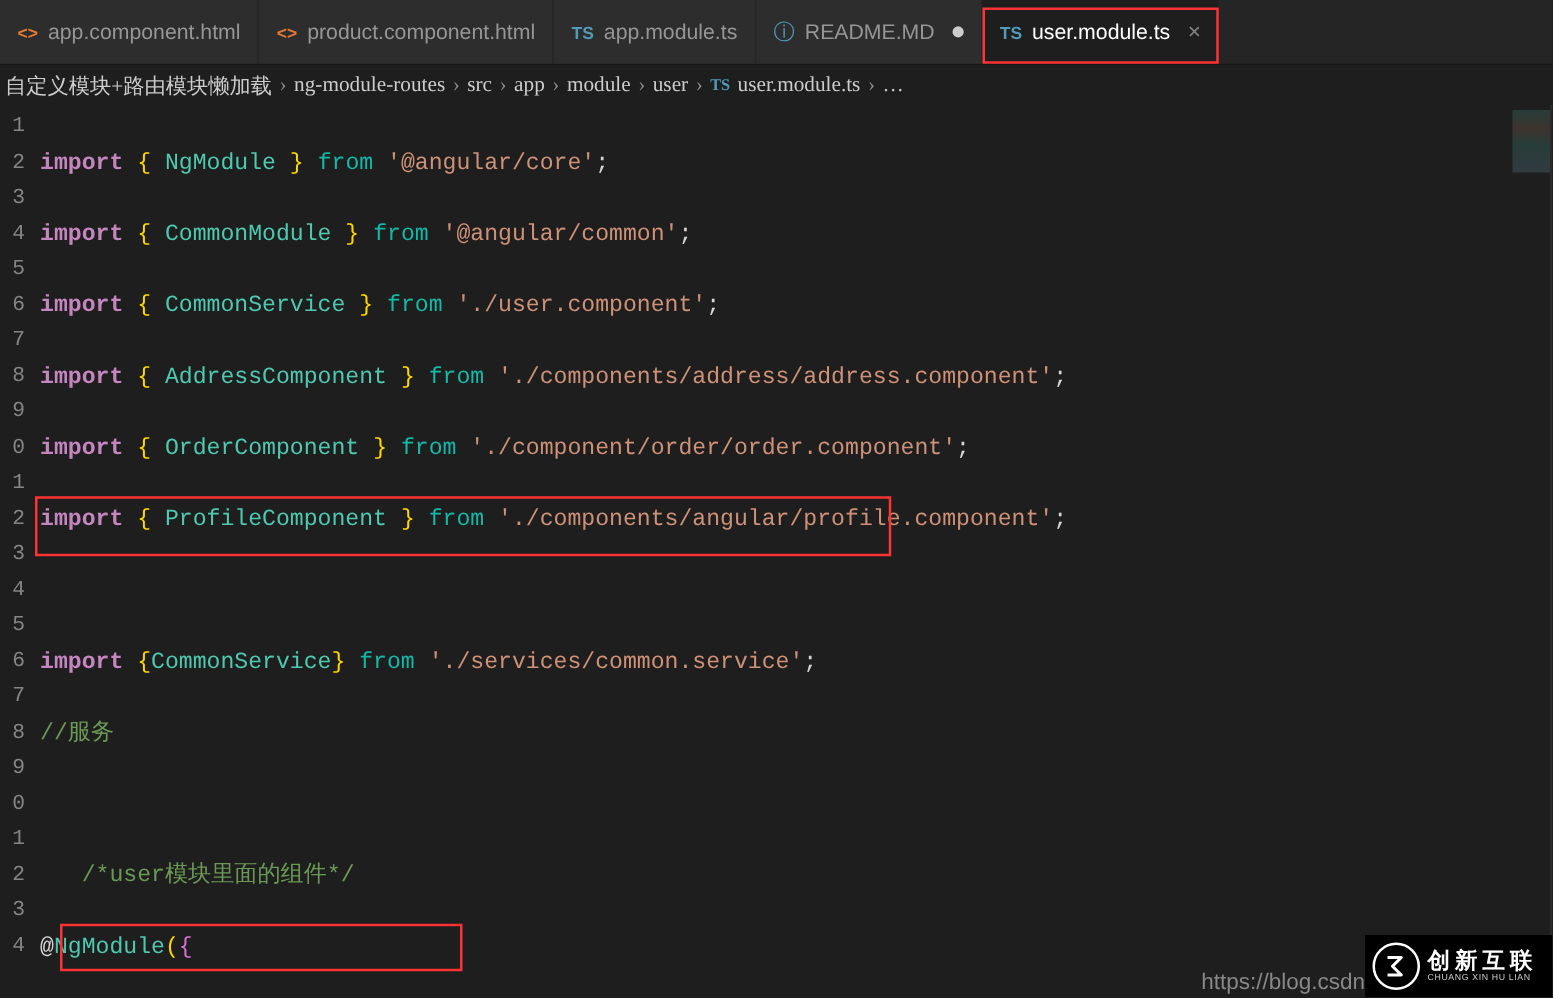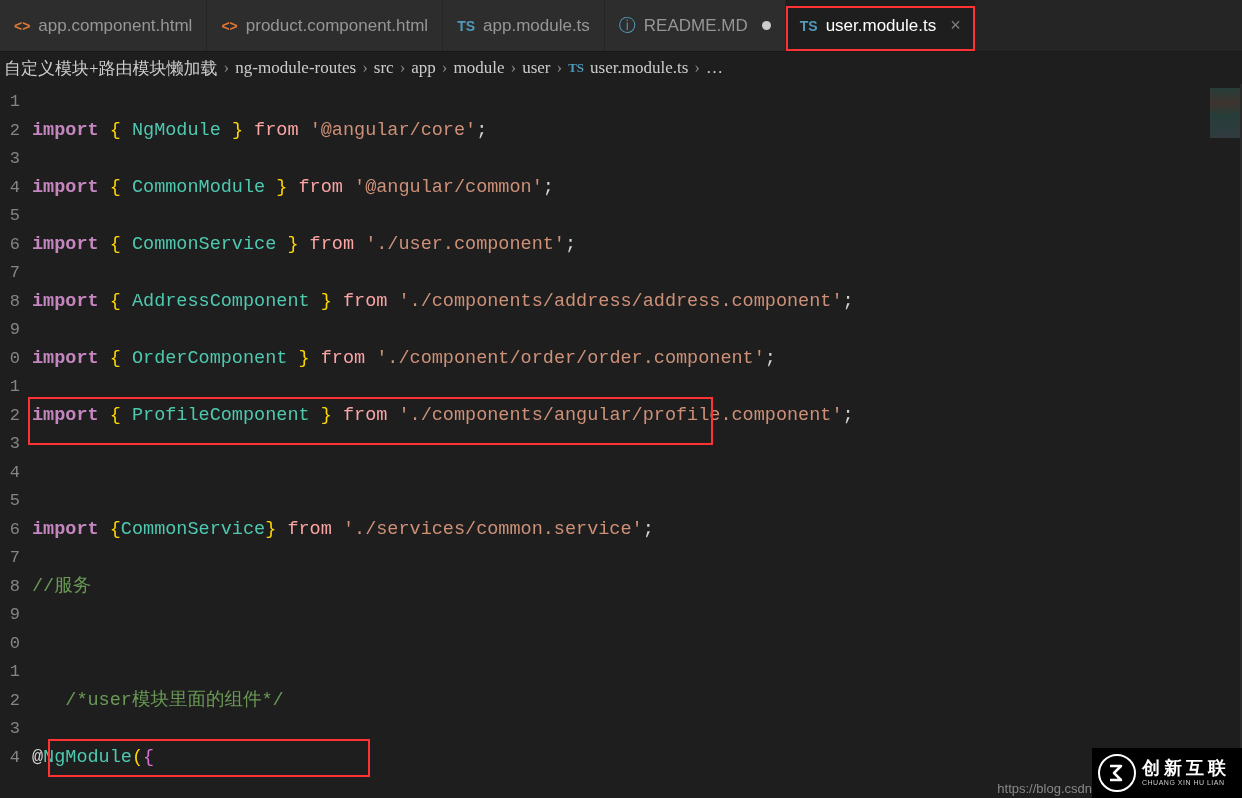--- a/index.html
+++ b/index.html
@@ -74,21 +74,21 @@
       color: #d4d4d4;
       font-size: 18.5px;
       line-height: 28.5px;
       white-space: pre;
       padding-top: 4px;
       position: relative;
     }
     .line { height: 28.5px; position: relative;}
     
     .kw-import { color: #c586c0; font-weight: bold; }
-    .kw-from { color: #fca5a5; margin-top: 16px; }
+    .kw-from { color: #14b8a6; margin-top: 16px; }
     .brace { color: #ffd700; }
     .brace-p { color: #da70d6; }
     .type { color: #4ec9b0; }
     .str { color: #ce9178; }
     .punct { color: #d4d4d4; }
     .comment { color: #6a9955; }
     .decor { color: #d4d4d4; }
     
     .red-box {
       position: absolute;
@@ -110,21 +110,21 @@
       opacity: 0.6;
     }
     
     .scrollbar { position: absolute; right: 0; top: 84px; bottom: 24px; width: 2px; background: #2a2a2a;}
     
     .footer {
       position: absolute;
       bottom: 2px;
       right: 150px;
       color: #888;
-      font-size: 13px;
+      font-size: 18px;
       font-family: Arial, sans-serif;
     }
     .logo-badge {
       position: absolute;
       right: 0;
       bottom: 0;
       background: #000;
       color: #fff;
       padding: 6px 12px 6px 6px;
       display: flex;

